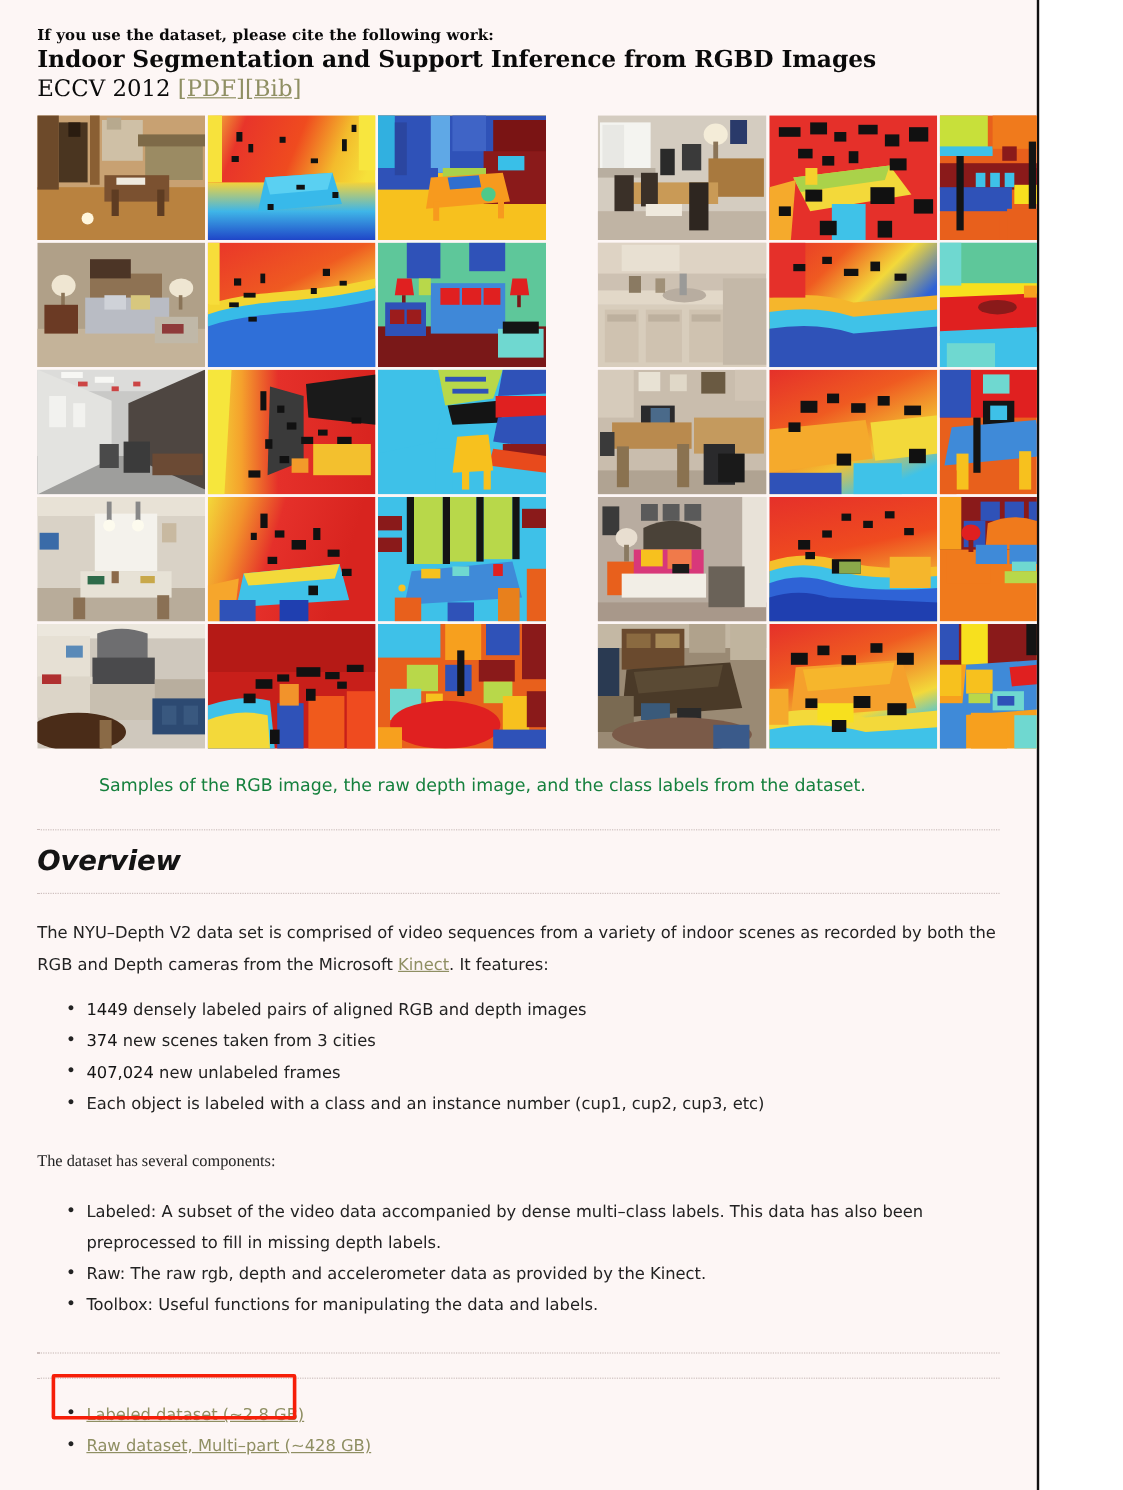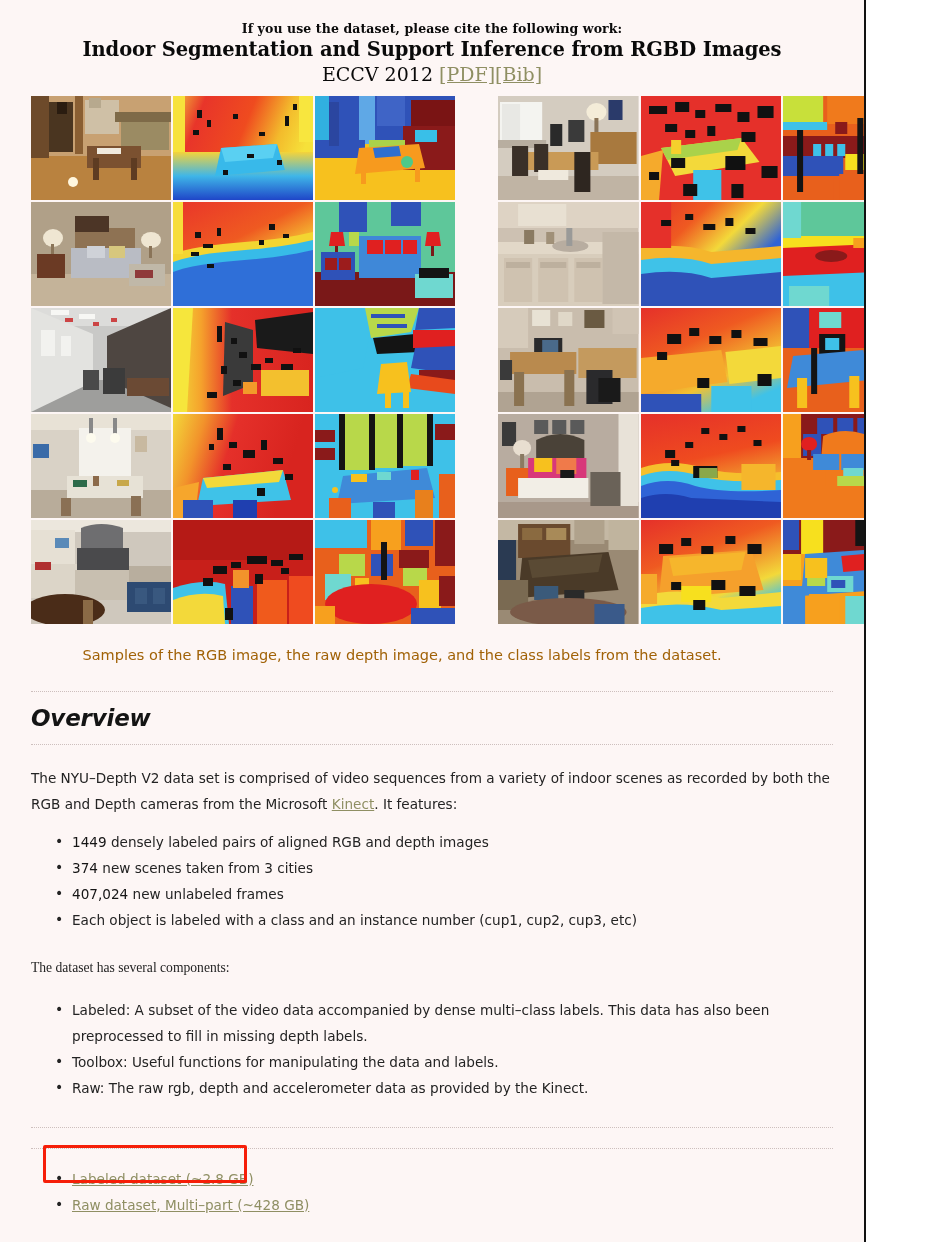--- a/index.html
+++ b/index.html
@@ -17,21 +17,20 @@
     width: 866px; height: 1242px;
     background: #fdf6f5;
     border-right: 2px solid #111;
     overflow: hidden;
   }
   #inner { padding: 0 31px; }
 
   
   .cite-block {
     font-family: "DejaVu Serif", serif;
-    text-align: center;
     color: #0a0a0a;
     padding-top: 21px;
   }
   .cite-line {
     font-size: 12.5px;
     font-weight: bold;
     letter-spacing: .1px;
     line-height: 16px;
   }
   .cite-title {
@@ -65,21 +64,21 @@
     background: #fdf6f5;
     width: 424px;
   }
   .grid.right { grid-template-columns: repeat(3, 140.6px); width: 426px; }
   .cell { overflow: hidden; position: relative; }
   .cell > svg { display: block; width: 100%; height: 100%; }
 
   .caption {
     text-align: center;
     font-size: 14.5px;
-    color: #a16207;
+    color: #15803d;
     margin-top: 21px;
     line-height: 20px;
     padding-right: 60px;
   }
 
   
   hr.dots {
     border: 0;
     border-top: 1px dotted #cdbfbd;
     margin: 0;
@@ -899,22 +898,22 @@
       <li><b>1449</b><span> densely labeled pairs of aligned RGB and depth images</span></li>
       <li><b>374</b><span> new scenes taken from 3 cities</span></li>
       <li><b>407,024</b><span> new unlabeled frames</span></li>
       <li><span>Each object is labeled with a class and an instance number (cup1, cup2, cup3, etc)</span></li>
     </ul>
 
     <p class="body tight">The dataset has several components:</p>
 
     <ul class="bul comp">
       <li>Labeled: A subset of the video data accompanied by dense multi–class labels. This data has also been preprocessed to fill in missing depth labels.</li>
+      <li>Raw: The raw rgb, depth and accelerometer data as provided by the Kinect.</li>
       <li>Toolbox: Useful functions for manipulating the data and labels.</li>
-      <li>Raw: The raw rgb, depth and accelerometer data as provided by the Kinect.</li>
     </ul>
 
     <div class="sec-space-top"></div>
     <hr class="dots">
     <div class="sec-gap"></div>
     <div class="sec-gap"></div>
     <hr class="dots">
 
     <ul class="dl">
       <li><a class="lnk" href="#">Labeled dataset (~2.8 GB)</a></li>

